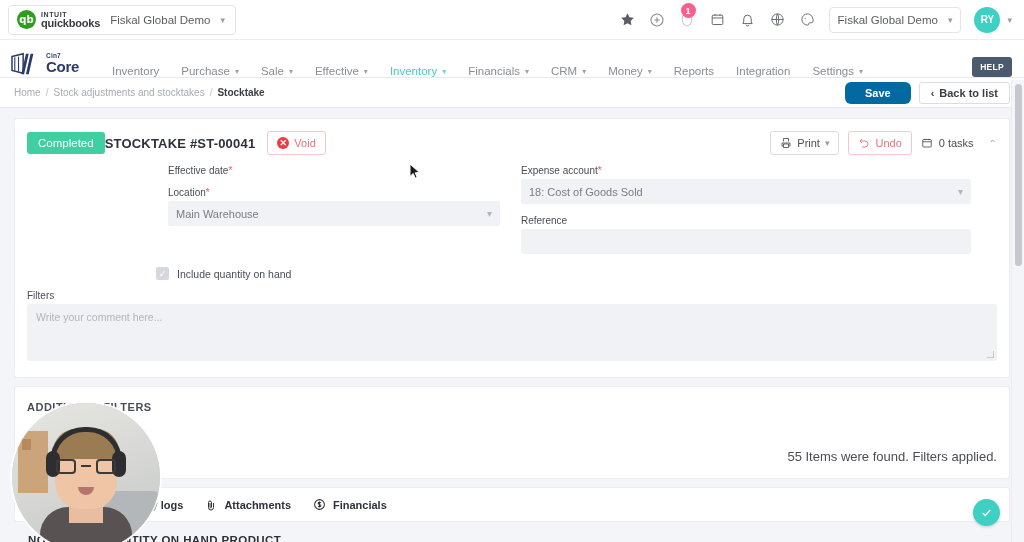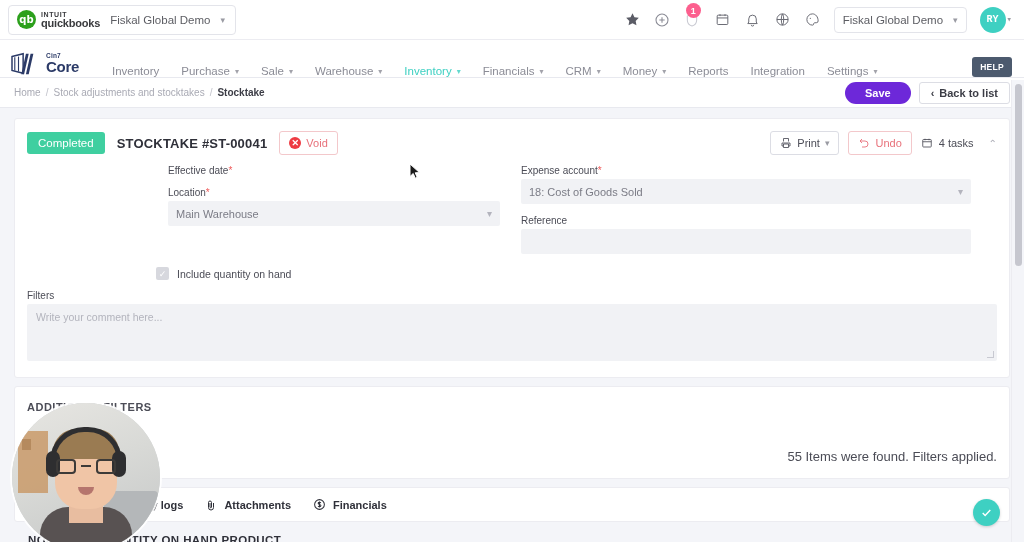--- a/index.html
+++ b/index.html
@@ -41,21 +41,21 @@
     position: absolute; top: -8px; left: 2px;
     background: #fc5f8e; color: #fff; font-size: 9px; font-weight: bold;
     min-width: 15px; height: 15px; border-radius: 8px;
     display: flex; align-items: center; justify-content: center; padding: 0 4px;
   }
   .co-select {
     display: flex; align-items: center; gap: 10px;
     border: 1px solid #e3e4ea; border-radius: 4px; height: 26px; padding: 0 8px;
     font-size: 11.5px; color: #5c5d63;
   }
-  .avatar-wrap { display: flex; align-items: center; gap: 1px; font-family: Liberation Mono, monospace; }
+  .avatar-wrap { display: flex; align-items: center; gap: 7px; }
   .avatar {
     width: 26px; height: 26px; border-radius: 50%; background: #3ed0c2;
     color: #fff; font-size: 10px; font-weight: bold;
     display: flex; align-items: center; justify-content: center;
   }
 
   
   .navbar {
     height: 38px; background: #fff; display: flex; align-items: flex-end;
     padding: 0 12px 0 10px; border-bottom: 1px solid #e8e9ef;
@@ -80,39 +80,39 @@
   .crumbbar {
     height: 30px; background: #fff; display: flex; align-items: center;
     padding: 0 14px 0 14px; border-bottom: 1px solid #e8e9ef;
   }
   .crumbs { display: flex; align-items: center; gap: 5px; font-size: 10px; }
   .crumb { color: #a9aab4; }
   .crumb.current { color: #3c3d46; font-weight: bold; }
   .crumb-sep { color: #c3c4cc; }
   .crumb-actions { margin-left: auto; display: flex; align-items: center; gap: 8px; }
   .btn-save {
-    background: #6d28d9; color: #fff; font-size: 11px; font-weight: bold;
-    border: none; border-radius: 11px; padding: 5px 20px; cursor: pointer;
+    background: #0369a1; color: #fff; font-size: 11px; font-weight: bold;
+    border: none; border-radius: 6px; padding: 5px 20px; cursor: pointer;
   }
   .btn-back {
     background: #fff; color: #3c3d46; font-size: 11px; font-weight: bold;
     border: 1px solid #dcdde4; border-radius: 3px; padding: 4px 11px; cursor: pointer;
     display: flex; align-items: center; gap: 5px;
   }
 
   
   .content { position: relative; padding: 10px 14px 0 14px; height: calc(542px - 40px - 38px - 30px); overflow: hidden; }
   .card { background: #fff; border-radius: 3px; border: 1px solid #ececf1; }
 
   .card-head { display: flex; align-items: center; padding: 12px 12px 10px 12px; }
   .status-badge {
     background: #3fcfa0; color: #fff; font-size: 11.5px; font-weight: normal;
     padding: 5px 11px; border-radius: 3px;
   }
-  .doc-title { font-size: 13px; font-weight: bold; color: #2f3039; margin-left: 12px; letter-spacing: .2px; }
+  .doc-title { font-size: 13px; font-weight: bold; color: #2f3039; margin-left: 0; letter-spacing: .2px; }
   .btn-void {
     margin-left: 12px; border: 1px solid #f3c8cb; background: #fff; border-radius: 3px;
     color: #e8717a; font-size: 11px; padding: 5px 9px; display: flex; align-items: center; gap: 5px; cursor: pointer;
   }
   .void-dot {
     width: 12px; height: 12px; border-radius: 50%; background: #ee3b43; color: #fff;
     font-size: 9px; display: flex; align-items: center; justify-content: center; font-weight: bold;
   }
   .head-right { margin-left: auto; display: flex; align-items: center; gap: 9px; }
   .btn-outline {
@@ -315,21 +315,21 @@
         </div>
       <div class="navitem">
           <span>Purchase</span>
           <span class="nc">▾</span>
         </div>
       <div class="navitem">
           <span>Sale</span>
           <span class="nc">▾</span>
         </div>
       <div class="navitem">
-          <span>Warehouse</span>
+          <span>Effective</span>
           <span class="nc">▾</span>
         </div>
       <div class="navitem active">
           <span>Inventory</span>
           <span class="nc">▾</span>
         </div>
       <div class="navitem">
           <span>Financials</span>
           <span class="nc">▾</span>
         </div>
@@ -397,21 +397,21 @@
                 <path d="M4 8h10a6 6 0 110 12H8"></path>
                 <path d="M4 8l4-4M4 8l4 4"></path>
               </svg>
             <span>Undo</span>
           </button>
           <div class="tasks">
             <svg width="12" height="12" viewBox="0 0 24 24" fill="none" stroke="#4c4d57" stroke-width="1.7">
                 <rect x="3.5" y="5" width="17" height="15" rx="1.5"></rect>
                 <path d="M3.5 9.5h17M8 3.5v3M16 3.5v3"></path>
               </svg>
-            <span>4 tasks</span>
+            <span>0 tasks</span>
           </div>
           <span class="collapse-caret">⌃</span>
         </div>
       </div>
 
       <div class="form">
         <div class="fcol left">
           <div class="field">
             <div class="flabel">
               <span>Effective date</span><span class="req">*</span>

